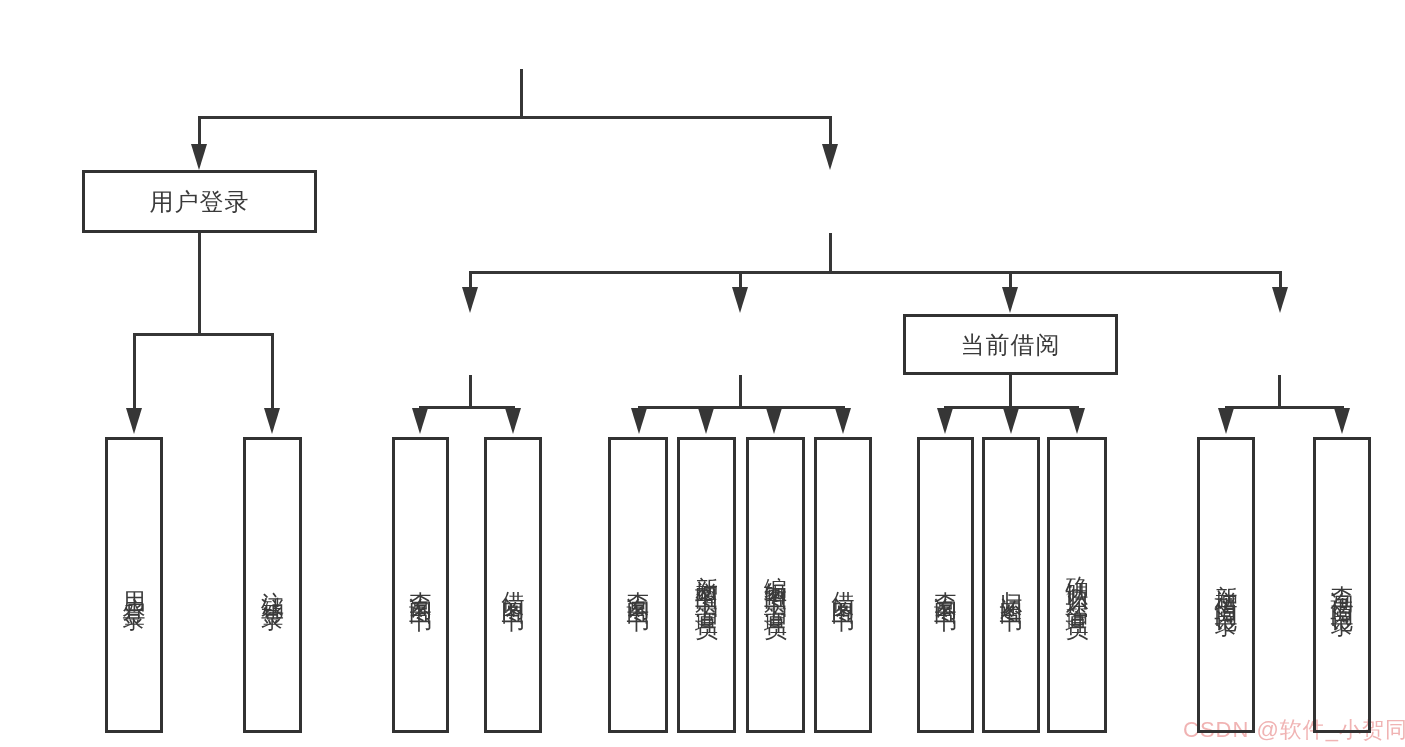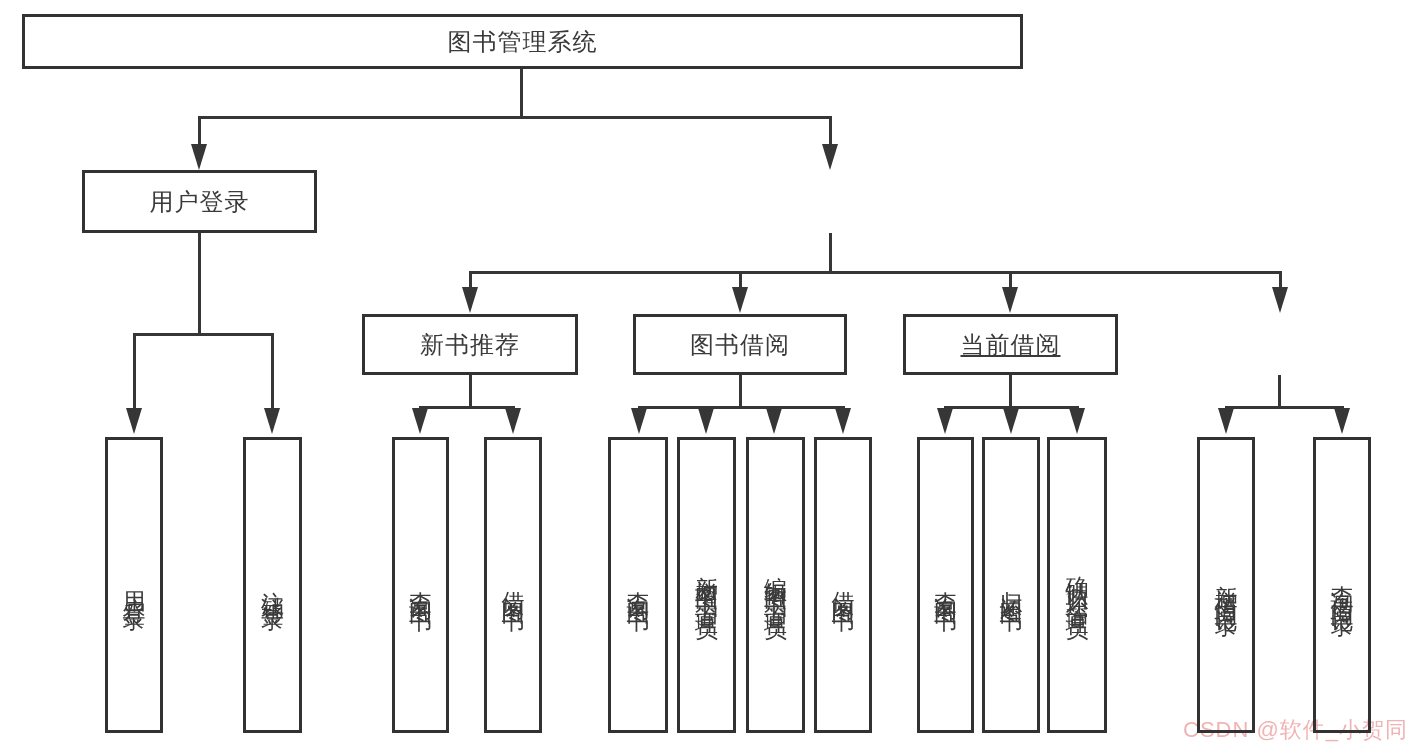--- a/index.html
+++ b/index.html
@@ -50,21 +50,20 @@
     white-space:nowrap;
   }
 </style>
 </head>
 <body>
 
 <div id="stage">
 
   <div class="watermark">CSDN @软件_小贺同学</div>
 
-  <div class="node" style="left:22px;top:14px;width:1001px;height:55px;">图书管理系统</div>
 
   <div class="vline" style="left:520px;top:69px;height:50px;"></div>
   <div class="hline" style="left:198px;top:116px;width:634px;"></div>
   <div class="vline" style="left:198px;top:116px;height:30px;"></div>
   <div class="tri" style="left:191px;top:144px;"></div>
   <div class="vline" style="left:829px;top:116px;height:30px;"></div>
   <div class="tri" style="left:822px;top:144px;"></div>
 
   <div class="node" style="left:82px;top:170px;width:235px;height:63px;">用户登录</div>
 
@@ -79,23 +78,21 @@
   <div class="hline" style="left:469px;top:271px;width:813px;"></div>
   <div class="vline" style="left:469px;top:271px;height:18px;"></div>
   <div class="tri" style="left:462px;top:287px;"></div>
   <div class="vline" style="left:739px;top:271px;height:18px;"></div>
   <div class="tri" style="left:732px;top:287px;"></div>
   <div class="vline" style="left:1009px;top:271px;height:18px;"></div>
   <div class="tri" style="left:1002px;top:287px;"></div>
   <div class="vline" style="left:1279px;top:271px;height:18px;"></div>
   <div class="tri" style="left:1272px;top:287px;"></div>
 
-  <div class="node" style="left:362px;top:314px;width:216px;height:61px;">新书推荐</div>
-  <div class="node" style="left:633px;top:314px;width:214px;height:61px;">图书借阅</div>
-  <div class="node" style="left:903px;top:314px;width:215px;height:61px;text-decoration:underline;">当前借阅</div>
+  <div class="node" style="left:903px;top:314px;width:215px;height:61px;">当前借阅</div>
 
   <div class="vline" style="left:469px;top:375px;height:34px;"></div>
   <div class="hline" style="left:419px;top:406px;width:96px;"></div>
   <div class="tri" style="left:412px;top:408px;"></div>
   <div class="tri" style="left:505px;top:408px;"></div>
 
   <div class="vline" style="left:739px;top:375px;height:34px;"></div>
   <div class="hline" style="left:638px;top:406px;width:207px;"></div>
   <div class="tri" style="left:631px;top:408px;"></div>
   <div class="tri" style="left:698px;top:408px;"></div>

